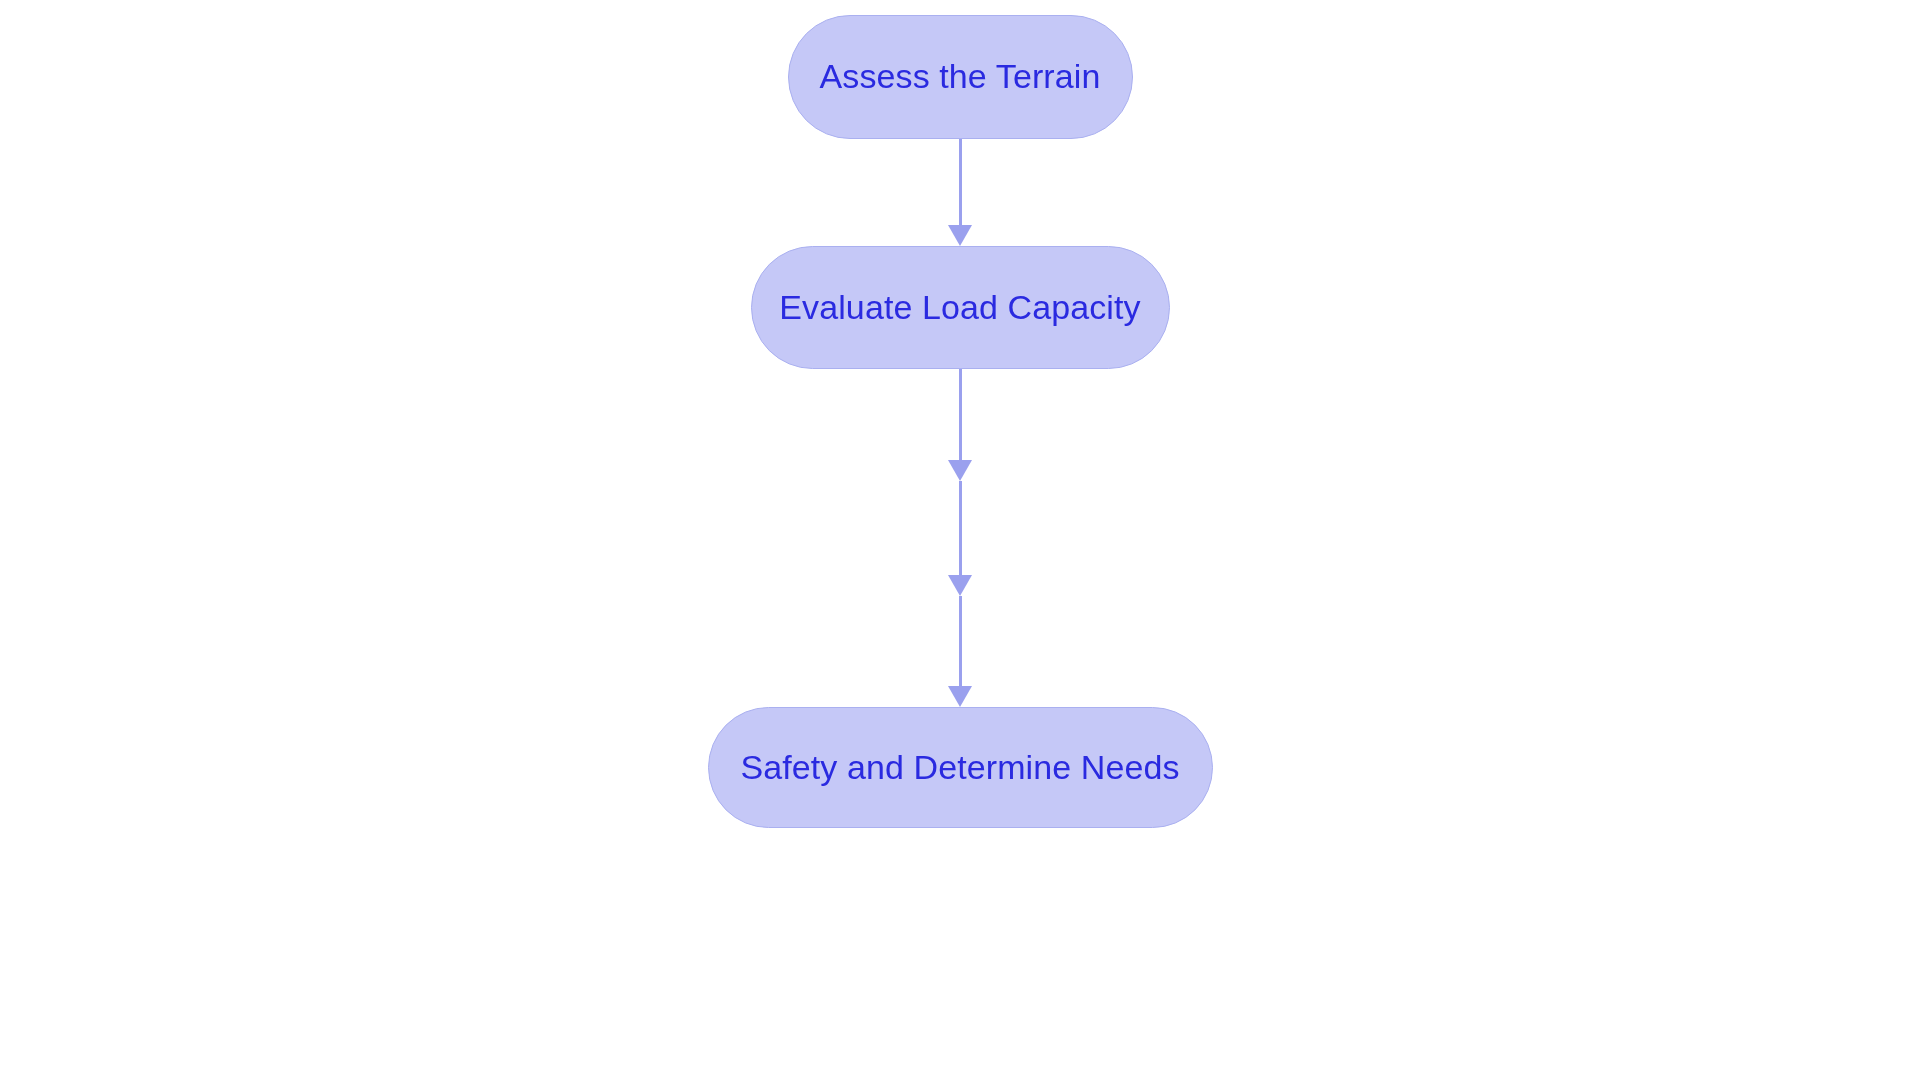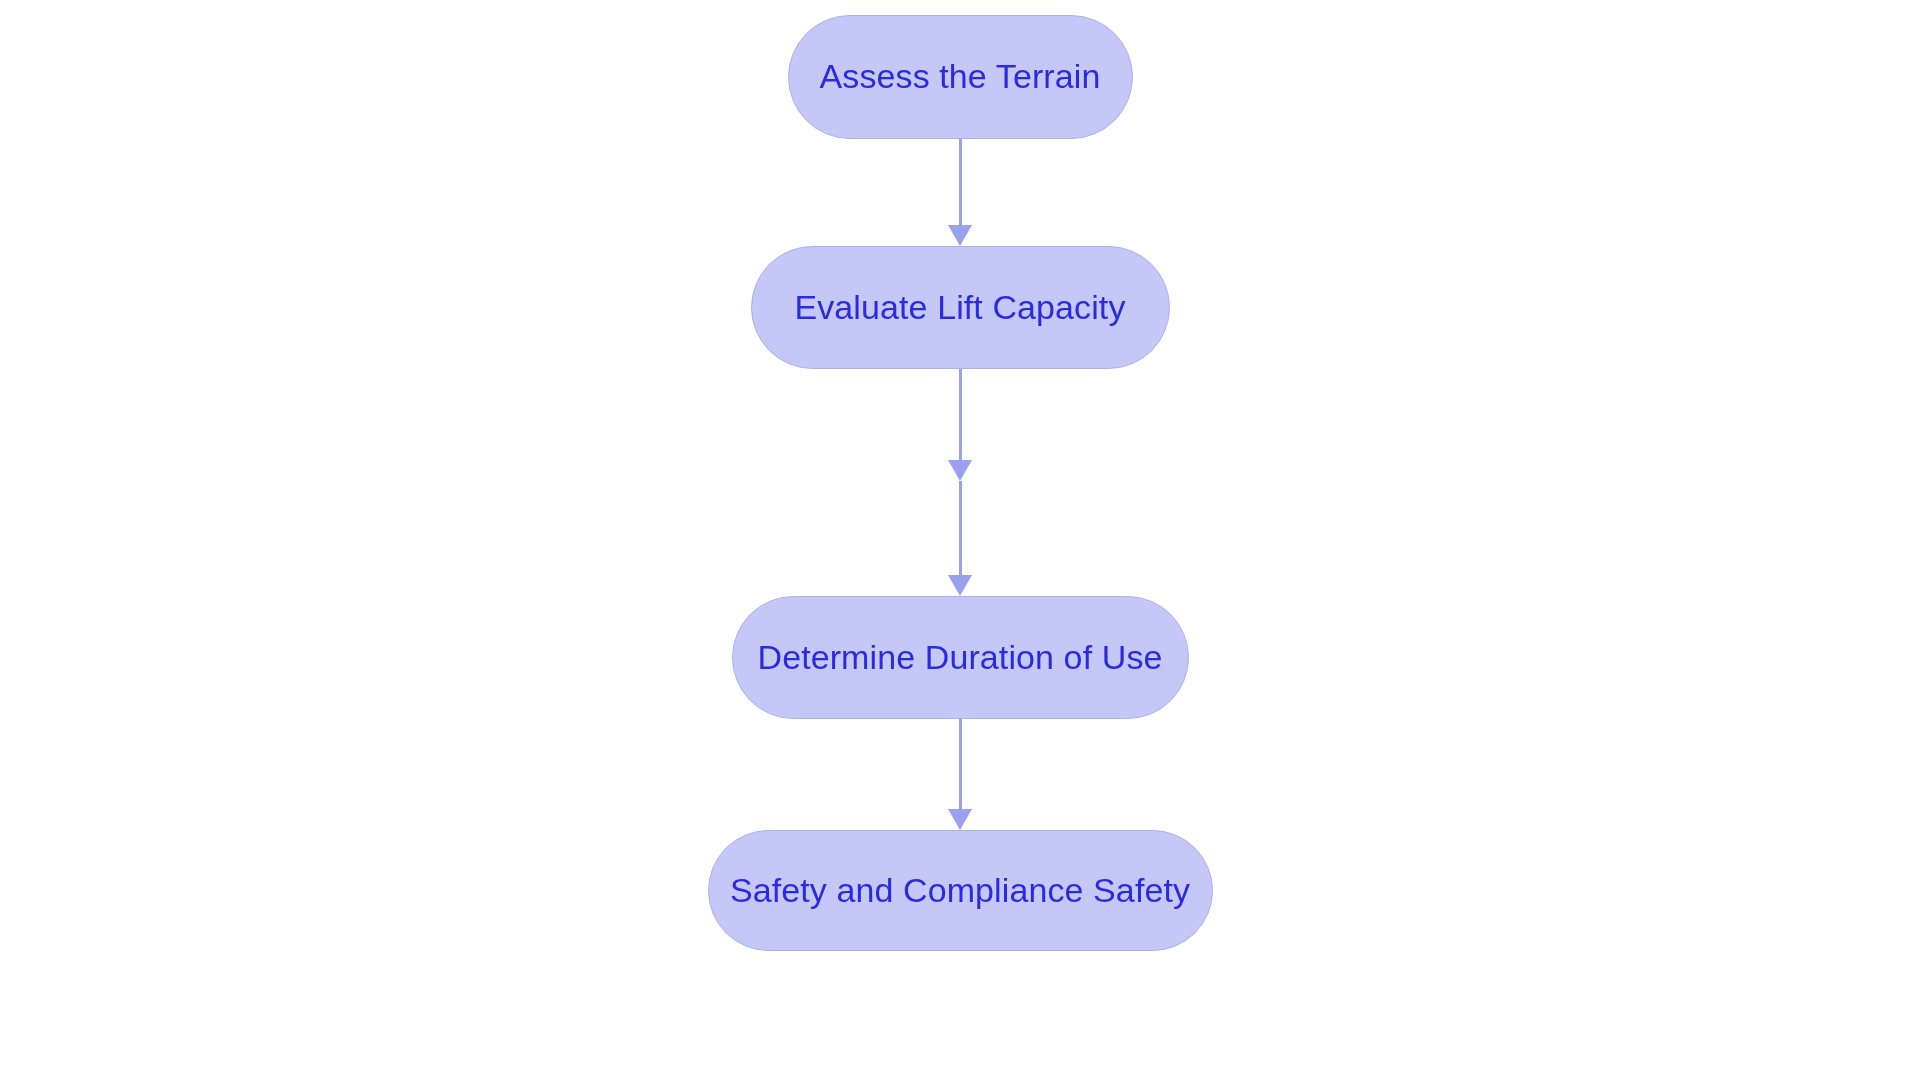--- a/index.html
+++ b/index.html
@@ -99,41 +99,38 @@
     <div class="node node-1">
       <span class="node-label">Assess the Terrain</span>
     </div>
 
     <div class="connector connector-1">
       <div class="shaft"></div>
       <div class="head"></div>
     </div>
 
     <div class="node node-2">
-      <span class="node-label">Evaluate Lift Capacity</span>
+      <span class="node-label">Evaluate Load Capacity</span>
     </div>
 
     <div class="connector connector-2">
       <div class="shaft"></div>
       <div class="head"></div>
     </div>
 
 
     <div class="connector connector-3">
       <div class="shaft"></div>
       <div class="head"></div>
     </div>
 
-    <div class="node node-4">
-      <span class="node-label">Determine Duration of Use</span>
-    </div>
 
     <div class="connector connector-4">
       <div class="shaft"></div>
       <div class="head"></div>
     </div>
 
     <div class="node node-5">
-      <span class="node-label">Safety and Compliance Safety</span>
+      <span class="node-label">Safety and Determine Needs</span>
     </div>
 
   </div>
 </div>
 
 </body></html>

